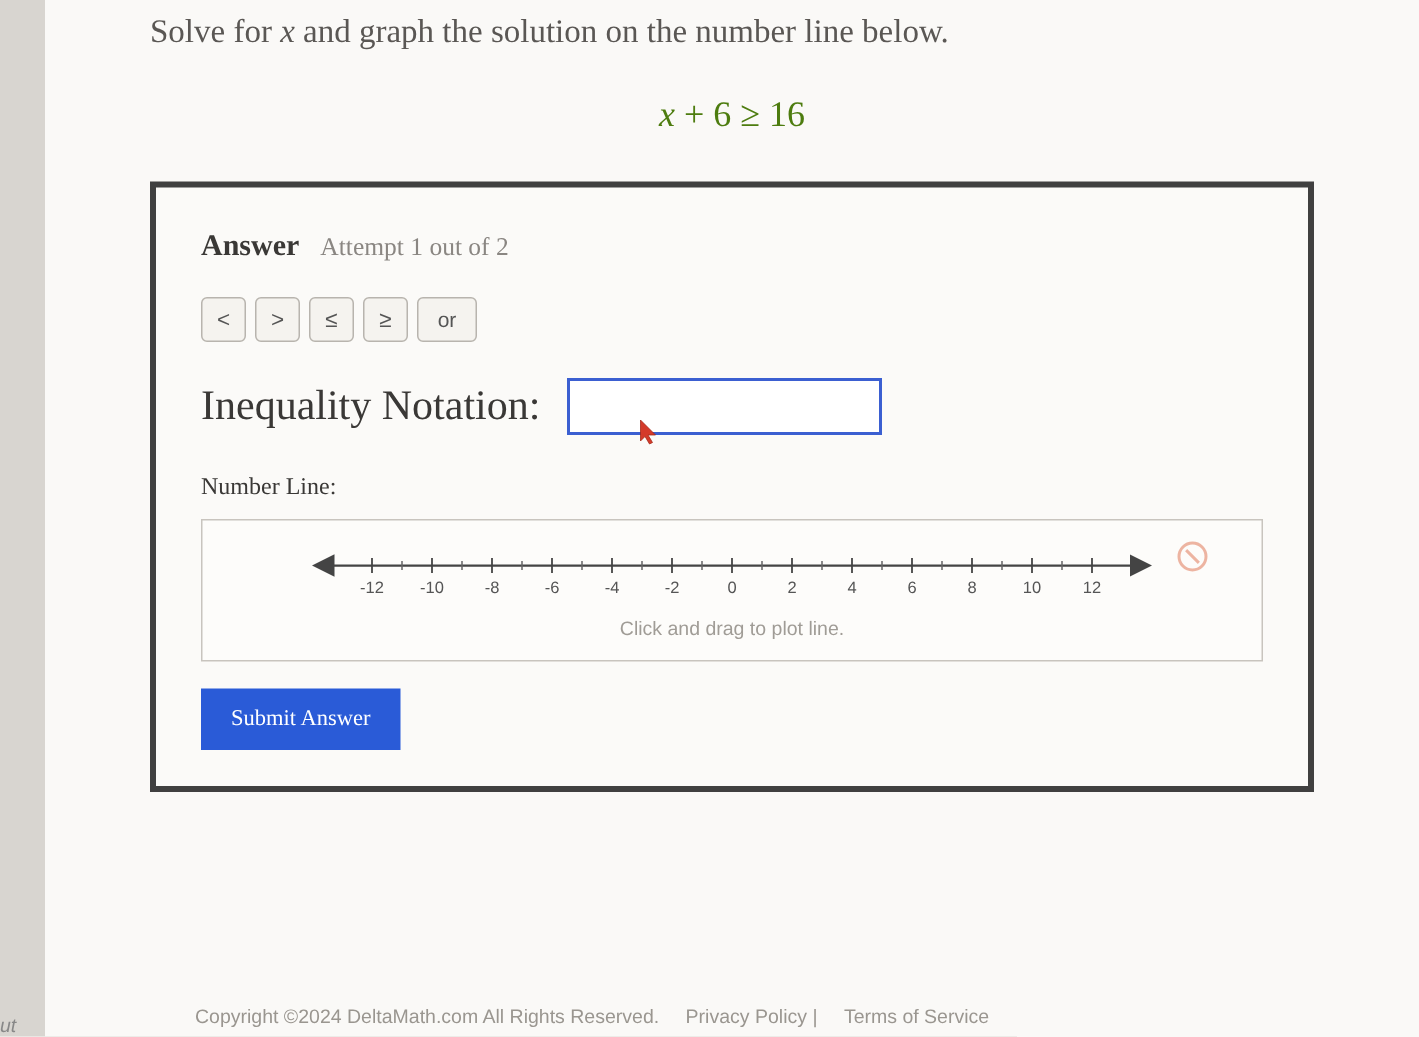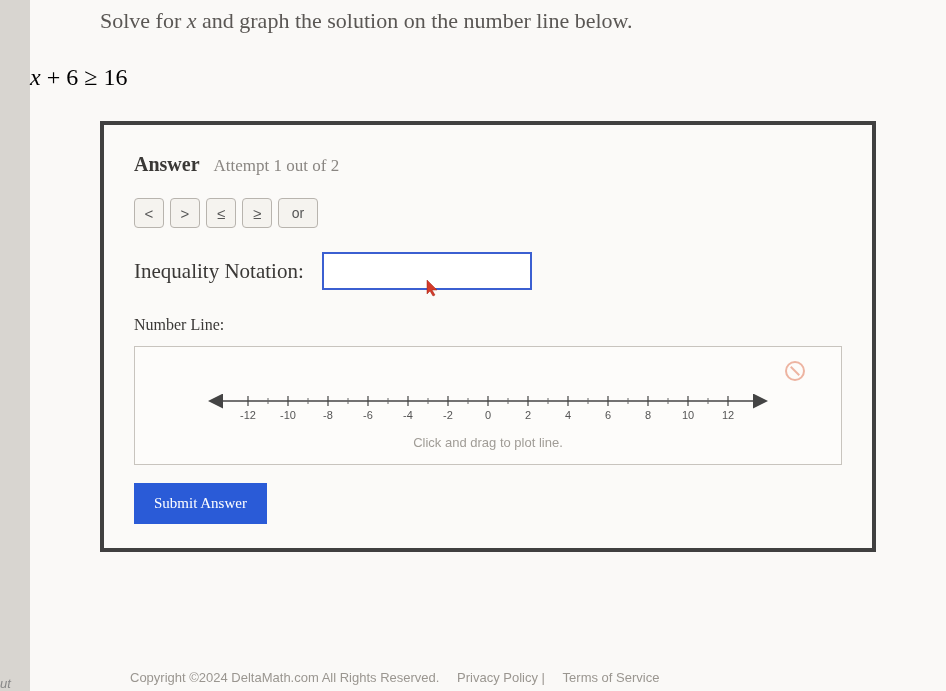--- a/index.html
+++ b/index.html
@@ -19,22 +19,23 @@
     right: 0;
     bottom: 0;
     padding: 0;
   }
   .question-text {
     font-size: 22px;
     color: #5a5754;
     padding: 8px 70px 0 70px;
   }
   .equation {
+    text-align: center;
     font-size: 24px;
-    color: #000000;
+    color: #4d7c0f;
     font-style: italic;
     font-family: 'Times New Roman', serif;
     margin: 30px 0 30px 0;
   }
   .answer-panel {
     border: 4px solid #404040;
     margin: 20px 70px 0 70px;
     background: #fbfaf8;
     padding: 28px 30px 24px 30px;
   }
@@ -46,33 +47,33 @@
     width: 30px; height: 30px;
     border: 1px solid #b8b4ae;
     border-radius: 4px;
     background: #f5f3ef;
     display: flex; align-items: center; justify-content: center;
     font-size: 15px; color: #555; cursor: pointer;
     font-family: Arial, sans-serif;
   }
   .op-btn.or { width: 40px; font-size: 14px; }
   .input-row { display: flex; align-items: center; gap: 18px; margin-bottom: 26px; }
-  .input-label { font-size: 21px; color: #3a3836; }
+  .input-label { font-size: 28px; color: #3a3836; }
   .answer-input {
     width: 210px; height: 38px;
     border: 2px solid #3b5fd1;
     background: #fff;
     font-size: 16px; padding: 4px 8px;
     font-family: Georgia, serif;
   }
   .nl-label { font-size: 16px; color: #3a3836; margin-bottom: 12px; }
   .nl-box {
     border: 1px solid #c8c4be;
     background: #fdfcfa;
-    padding: 40px 20px 14px 20px;
+    padding: 16px 20px 14px 20px;
     margin-bottom: 18px;
     position: relative;
   }
   .nl-svg { display: block; margin: 0 auto; }
   .nl-hint {
     text-align: center;
     font-size: 13px;
     color: #a09c96;
     margin-top: 8px;
     font-family: Arial, sans-serif;

